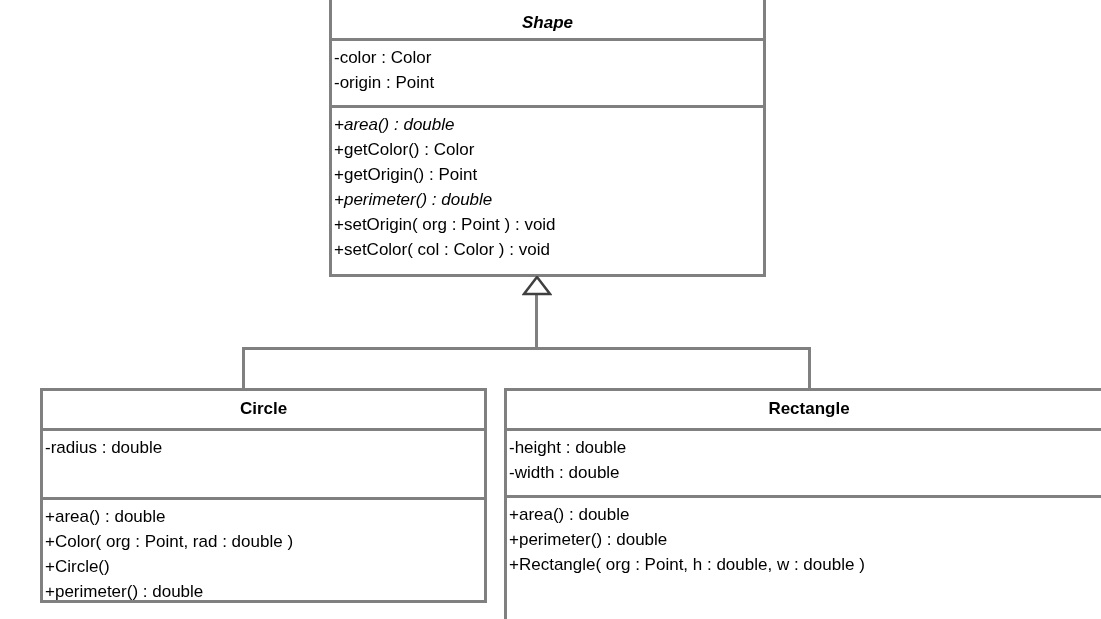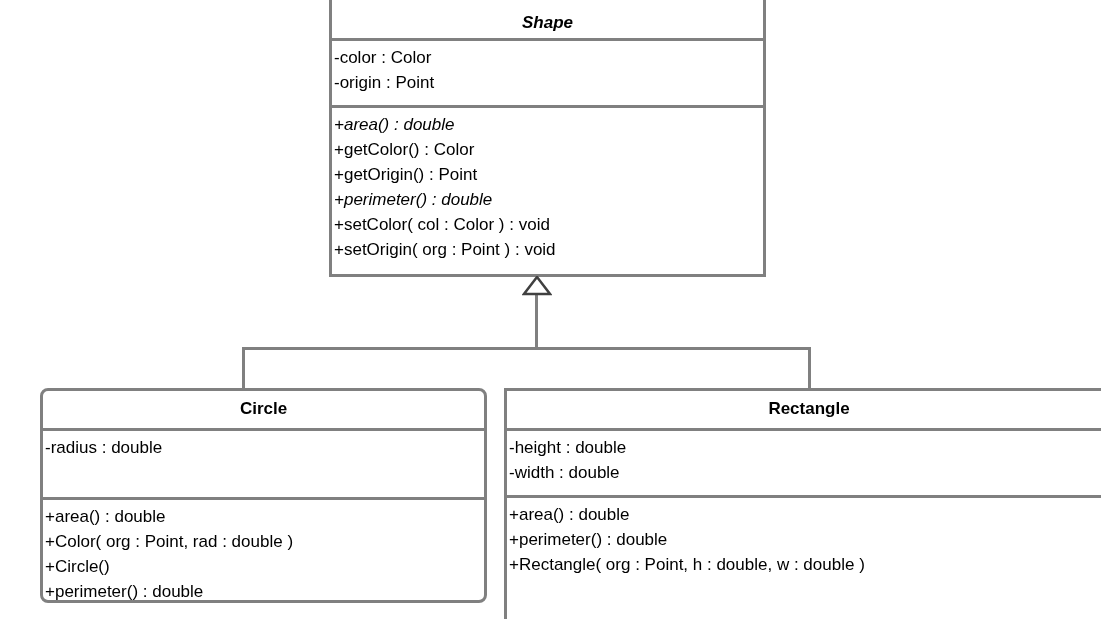--- a/index.html
+++ b/index.html
@@ -76,21 +76,20 @@
   }
   #class-shape .class-name { height: 38px; padding-top: 14px; }
   #class-shape .attrs { height: 67px; padding-top: 4px; }
   #class-shape .ops { height: auto; padding-top: 4px; }
 
   #class-circle {
     left: 8px;
     top: 388px;
     width: 447px;
     height: 215px;
-    border-radius: 8px;
   }
   #class-circle .class-name { height: 37px; }
   #class-circle .attrs { height: 69px; padding-top: 4px; }
   #class-circle .ops { padding-top: 4px; }
 
   #class-rectangle {
     left: 472px;
     top: 388px;
     width: 610px;
     height: 238px;
@@ -162,22 +161,22 @@
     <div class="class-name abstract">Shape</div>
     <div class="compartment attrs">
       <div class="member">-color : Color</div>
       <div class="member">-origin : Point</div>
     </div>
     <div class="compartment ops">
       <div class="member abstract">+area() : double</div>
       <div class="member">+getColor() : Color</div>
       <div class="member">+getOrigin() : Point</div>
       <div class="member abstract">+perimeter() : double</div>
+      <div class="member">+setOrigin( org : Point ) : void</div>
       <div class="member">+setColor( col : Color ) : void</div>
-      <div class="member">+setOrigin( org : Point ) : void</div>
     </div>
   </div>
 
   <div class="uml-class" id="class-circle">
     <div class="class-name">Circle</div>
     <div class="compartment attrs">
       <div class="member">-radius : double</div>
     </div>
     <div class="compartment ops">
       <div class="member">+area() : double</div>

